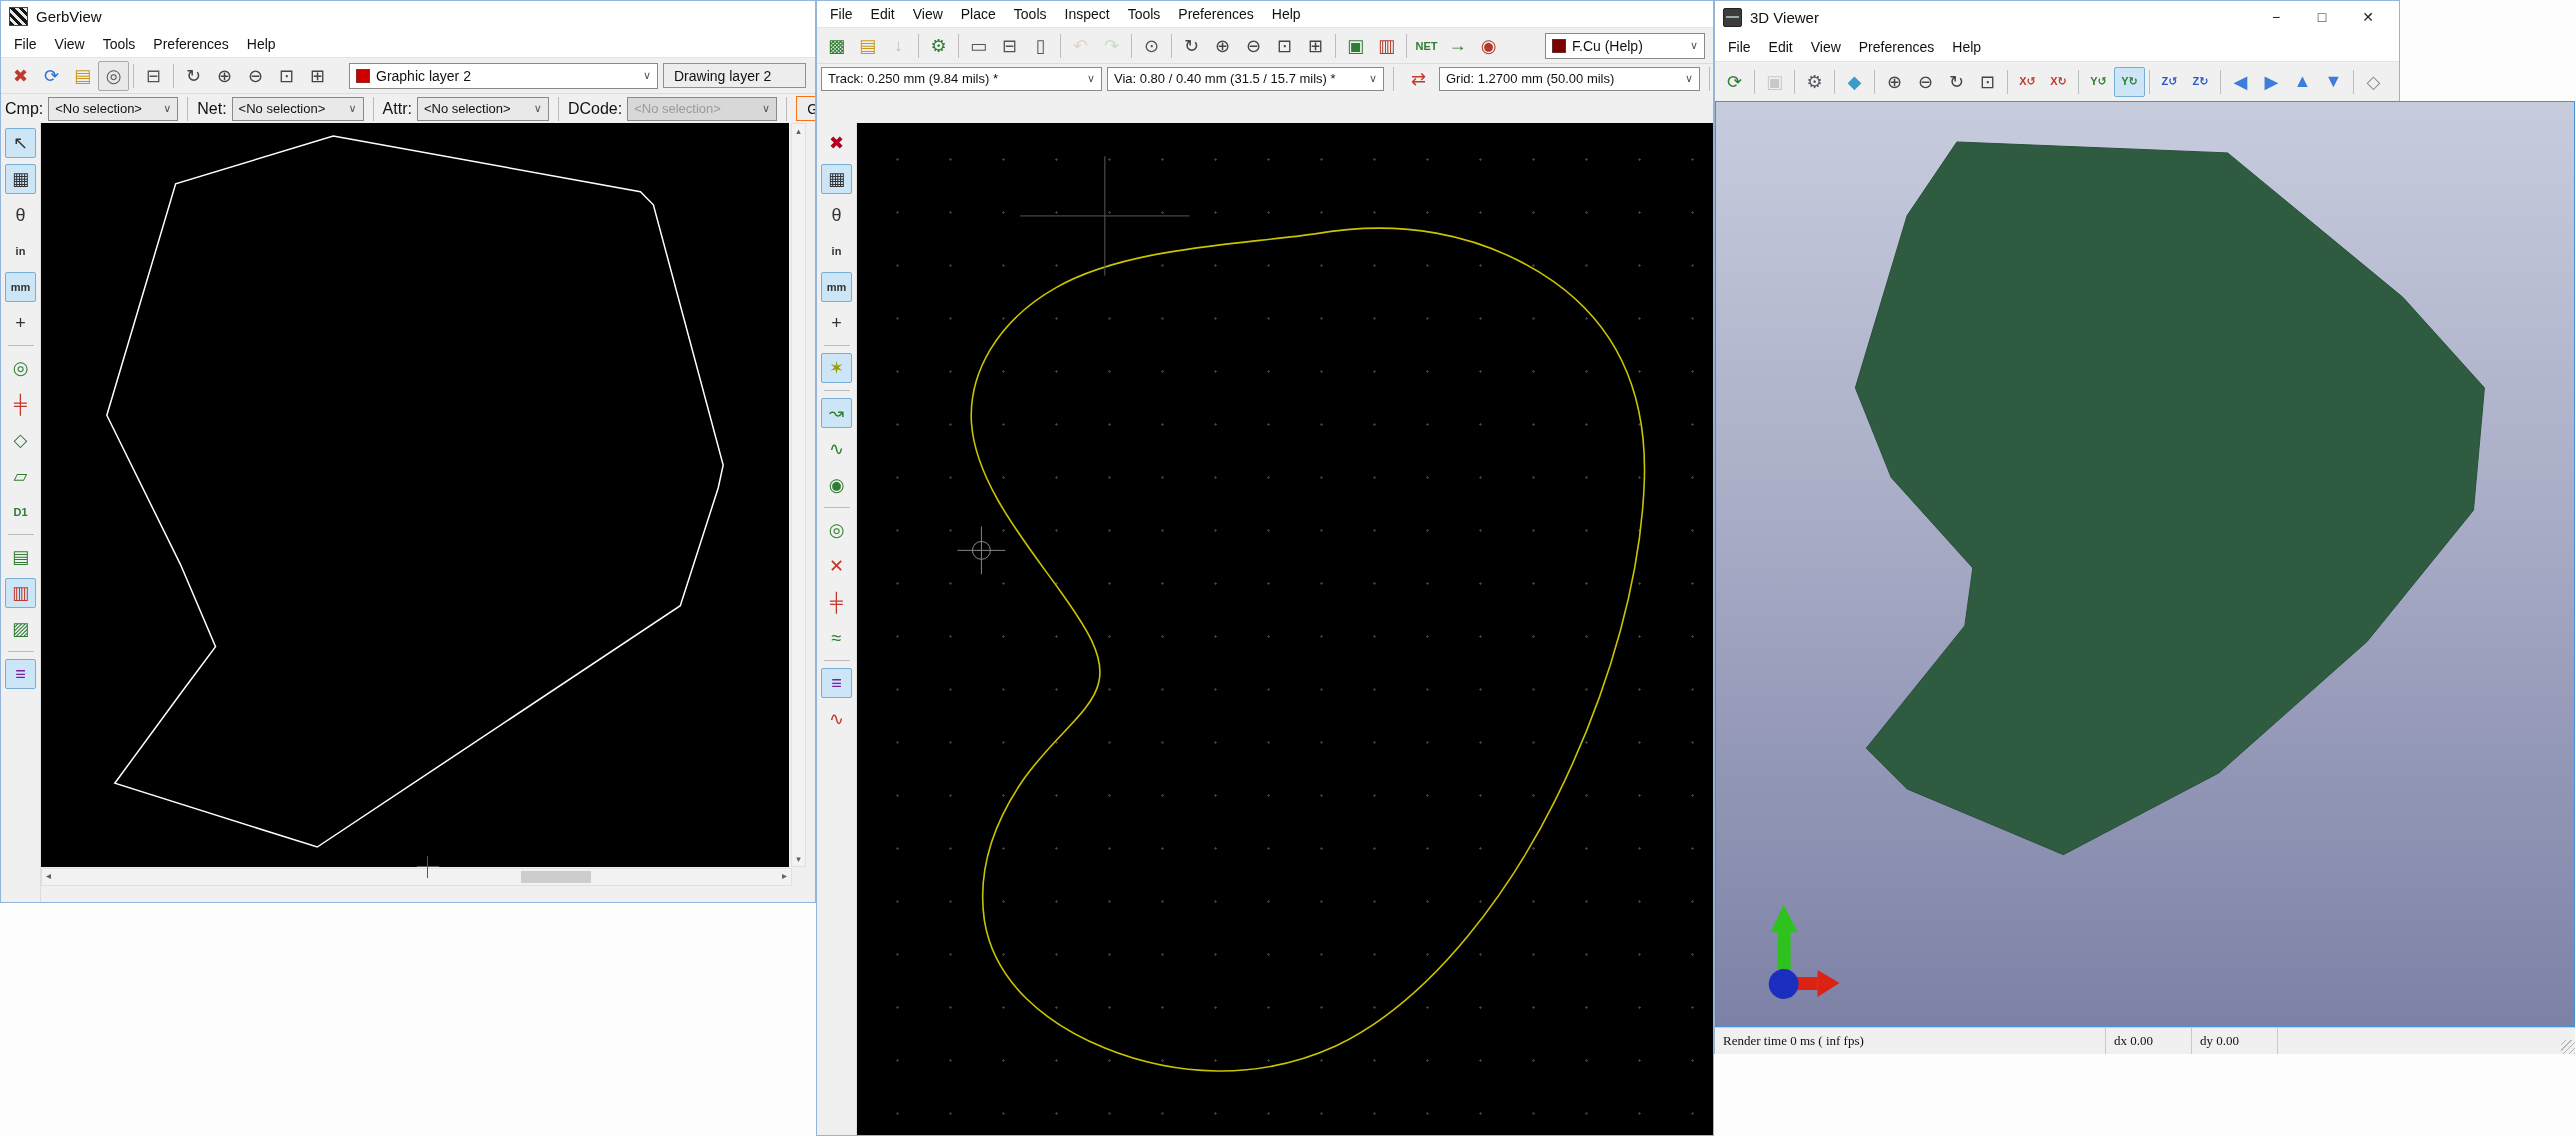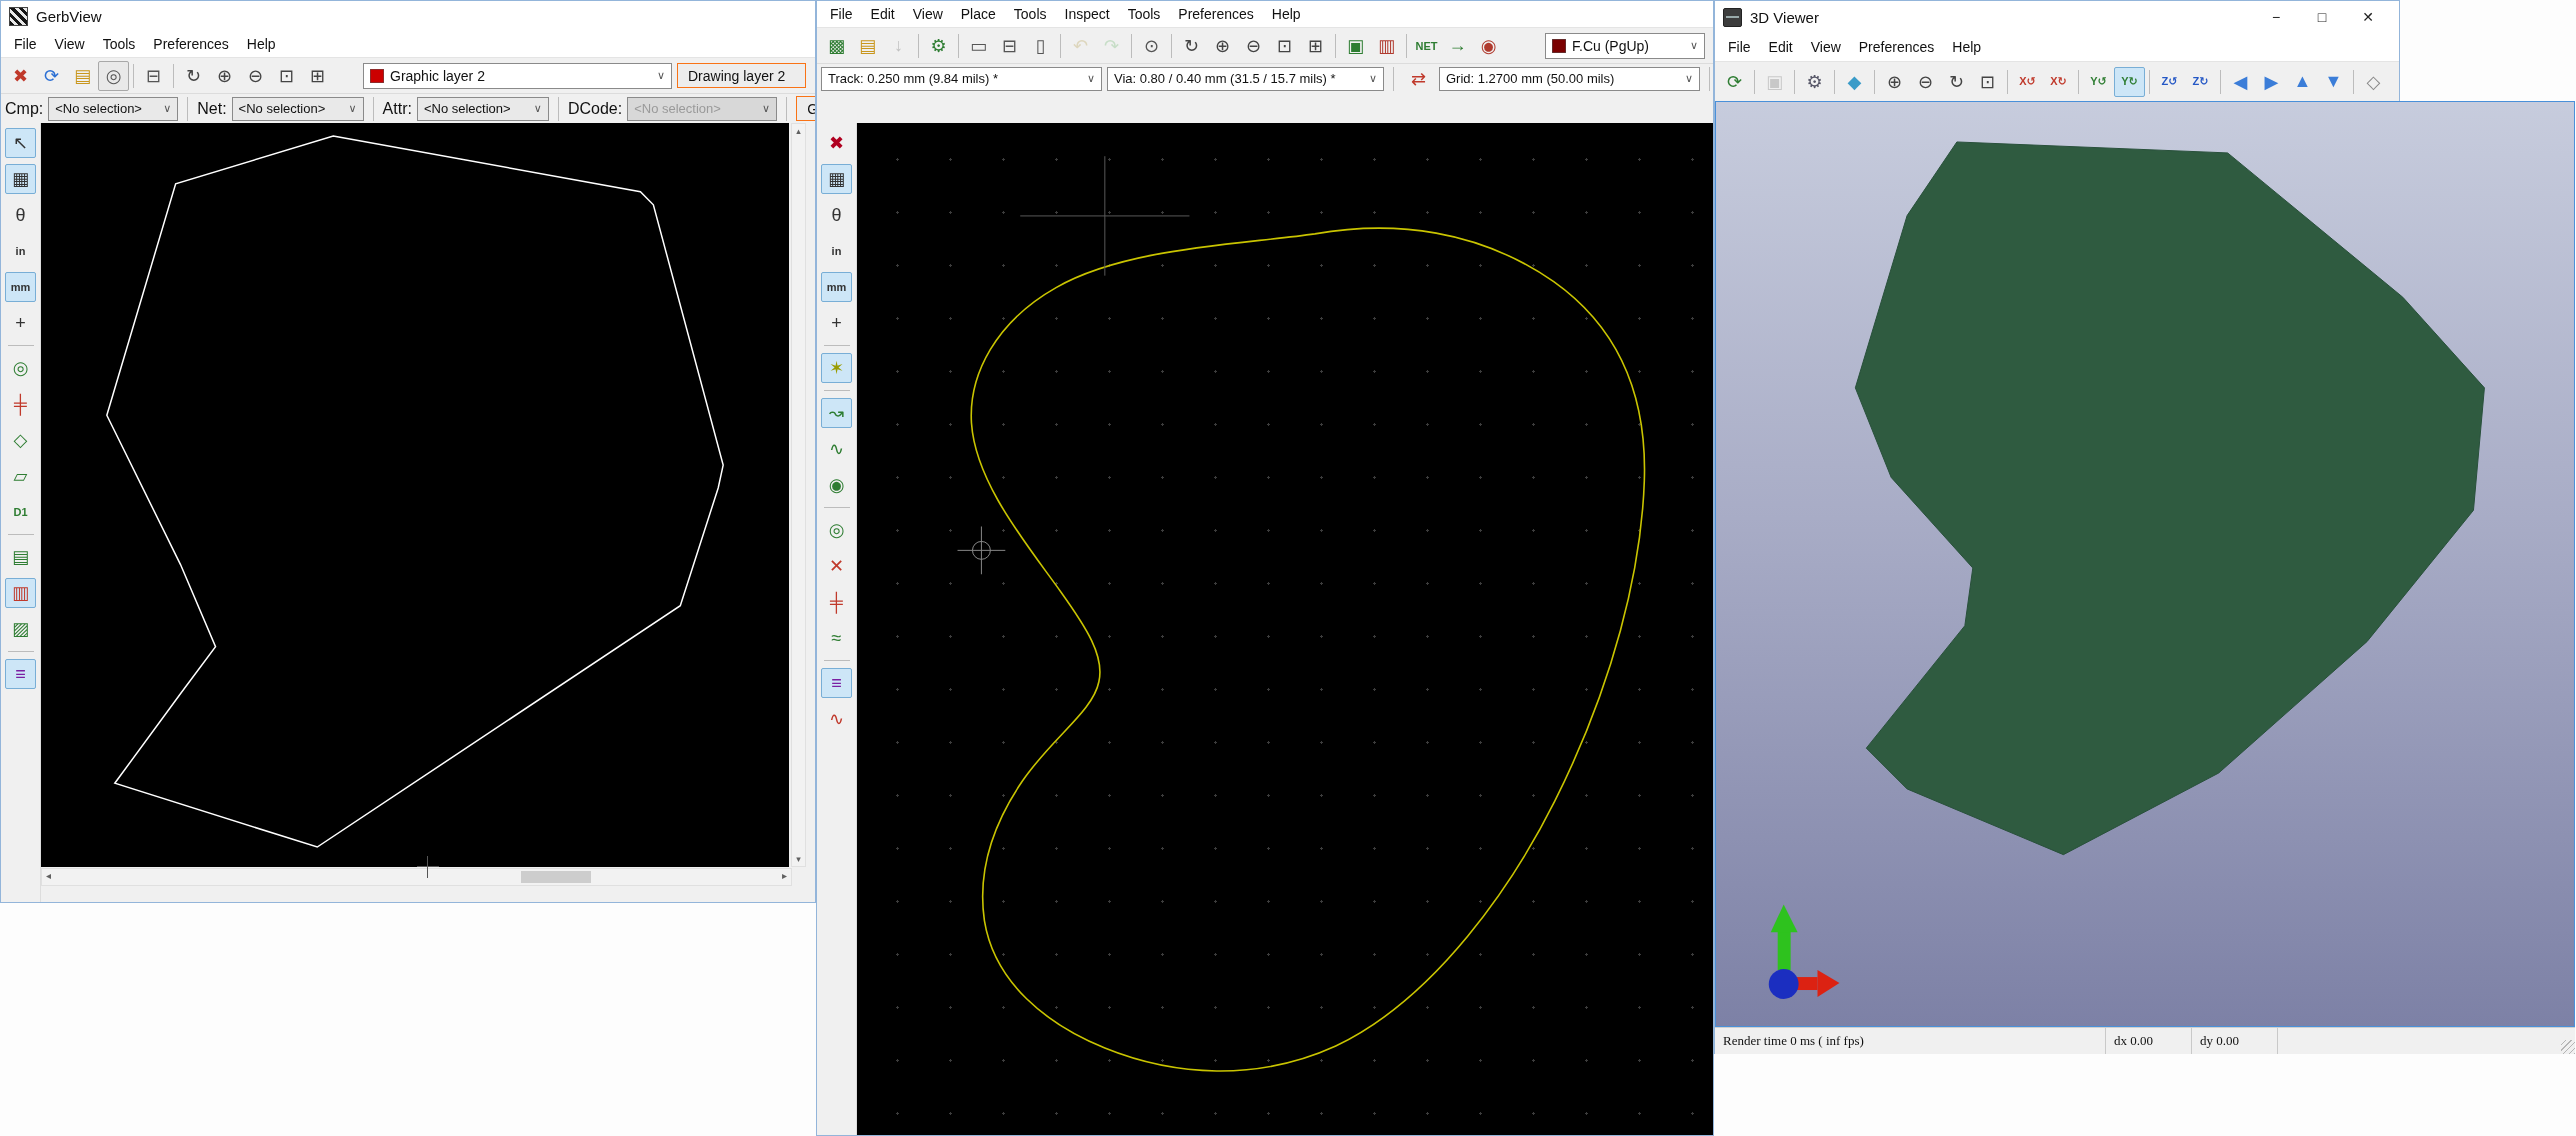--- a/index.html
+++ b/index.html
@@ -84,21 +84,21 @@
           <span class="tbtn boxed" style="color: rgb(85, 85, 85);">◎</span>
           <span class="tbsep"></span>
           <span class="tbtn" style="color: rgb(85, 85, 85);">⊟</span>
           <span class="tbsep"></span>
           <span class="tbtn" style="color: rgb(68, 68, 68);">↻</span>
           <span class="tbtn" style="color: rgb(68, 68, 68);">⊕</span>
           <span class="tbtn" style="color: rgb(68, 68, 68);">⊖</span>
           <span class="tbtn" style="color: rgb(68, 68, 68);">⊡</span>
           <span class="tbtn" style="color: rgb(68, 68, 68);">⊞</span>
         </span>
-      <div class="combo" style="width:309px;margin-left:30px;height:26px;">
+      <div class="combo" style="width:309px;margin-left:16px;height:26px;">
         <svg class="swatchsvg" width="14" height="14" viewBox="0 0 14 14">
           <rect width="14" height="14" stroke="#555" fill="#cc0000"></rect>
         </svg>
         <span style="font-size:14px;">Graphic layer 2</span>
         <span class="chev">∨</span>
       </div>
       <div class="panelbox" style="flex:1;margin:0 5px;">
         <span>Drawing layer 2</span>
       </div>
     </div>
@@ -207,21 +207,21 @@
           <span class="tbtn" style="color: rgb(176, 58, 46);">▥</span>
           <span class="tbsep"></span>
           <span class="tbtn txt" style="color: rgb(46, 125, 50);">NET</span>
           <span class="tbtn" style="color: rgb(46, 125, 50);">→</span>
           <span class="tbtn" style="color: rgb(176, 58, 46);">◉</span>
         </span>
       <div class="combo" style="width:160px;margin-left:auto;margin-right:4px;height:26px;">
         <svg class="swatchsvg" width="14" height="14" viewBox="0 0 14 14">
           <rect width="14" height="14" stroke="#555" fill="#7b0000"></rect>
         </svg>
-        <span style="font-size:14px;">F.Cu (PgUp)</span>
+        <span style="font-size:14px;">F.Cu (Help)</span>
         <span class="chev">∨</span>
       </div>
     </div>
     <div class="row2">
       <div class="combo" style="width:281px;">
         <span>Track: 0.250 mm (9.84 mils) *</span>
         <span class="chev">∨</span>
       </div>
       <div class="combo" style="width:277px;">
         <span>Via: 0.80 / 0.40 mm (31.5 / 15.7 mils) *</span>

